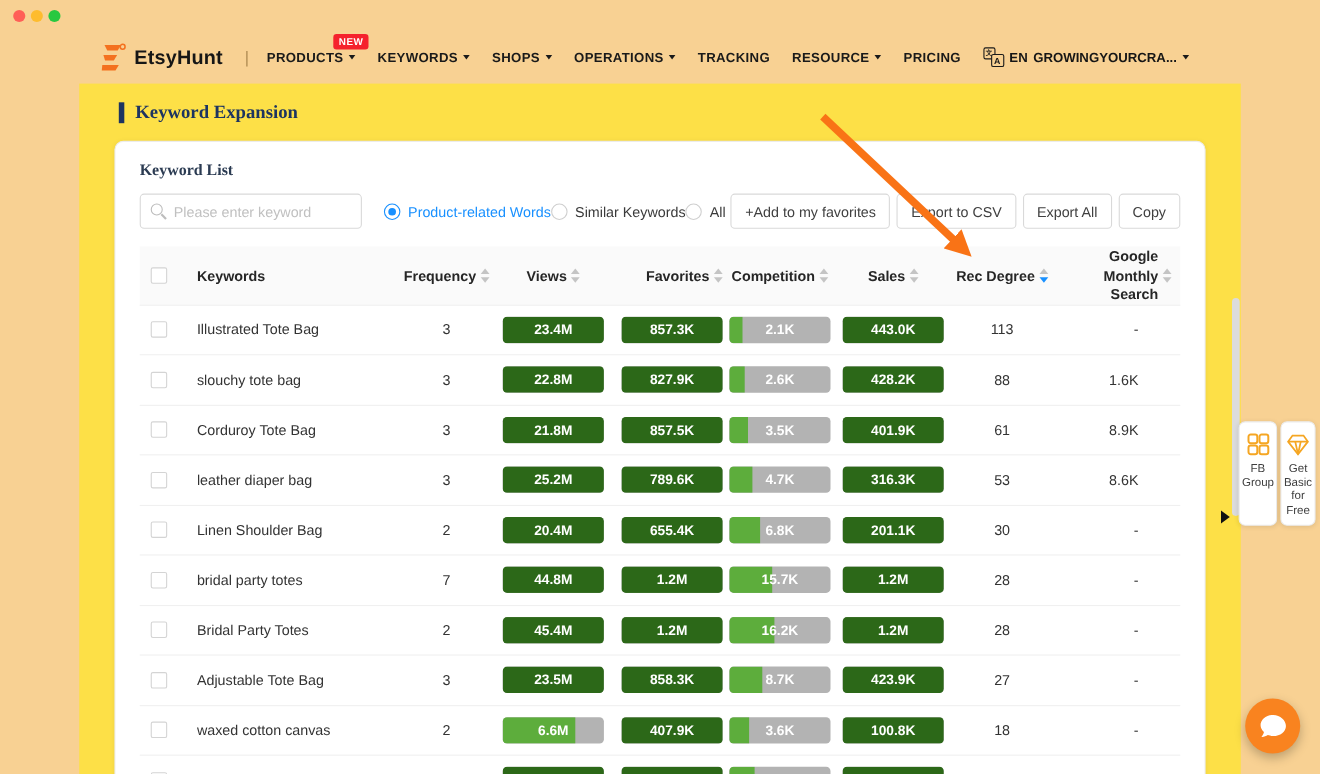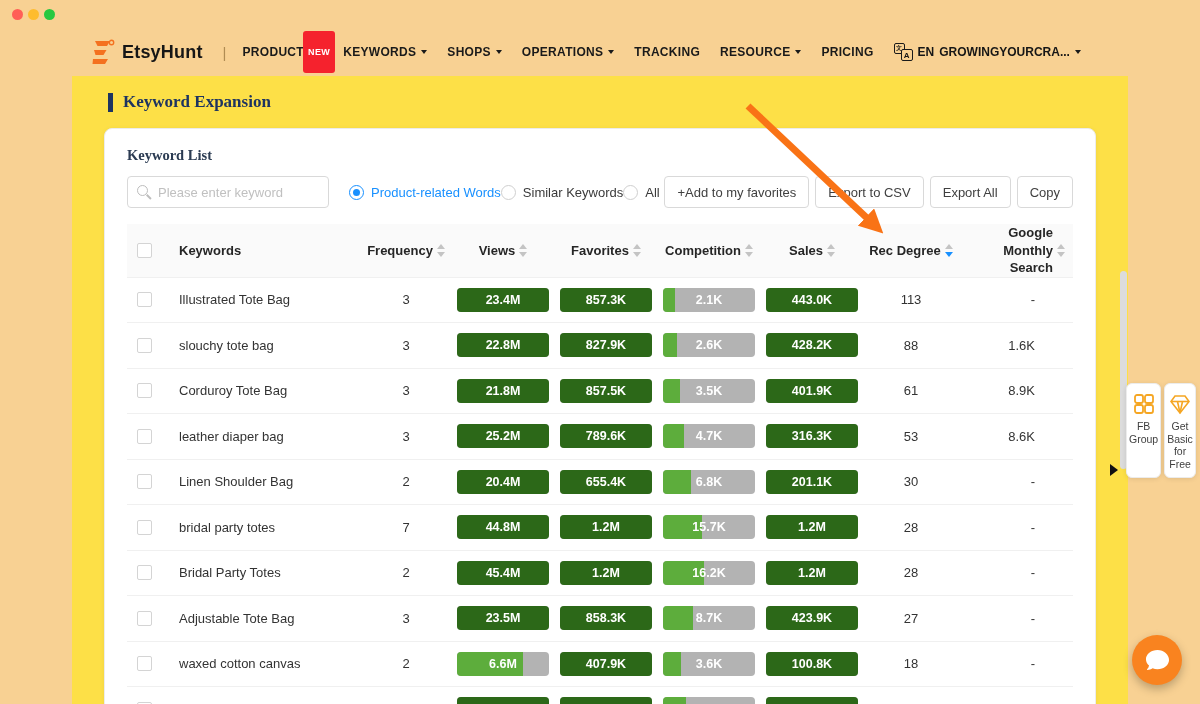--- a/index.html
+++ b/index.html
@@ -17,21 +17,21 @@
     align-items:center; padding:0 26px 0 88px; z-index:20; }
   .logo { display:inline-flex; margin-right:7px; }
   .brand { font-size:18px; font-weight:800; color:#161616; letter-spacing:.2px; cursor:pointer; }
   .nav-sep { color:#b08c53; margin:0 16px 0 20px; font-size:15px; }
   .menu { display:flex; align-items:center; gap:20px; }
   .nav-item { position:relative; display:flex; align-items:center; gap:4px; font-size:12px;
     font-weight:700; color:#1a1a1a; letter-spacing:.3px; cursor:pointer; white-space:nowrap; }
   .dcaret { display:inline-block; width:0; height:0; border-left:3.5px solid transparent;
     border-right:3.5px solid transparent; border-top:4.5px solid #1a1a1a; margin-left:1px; }
   .new-badge { position:absolute; top:-14px; right:-12px; background:#f5222d; color:#fff;
-    font-size:9px; font-weight:700; padding:16px 5px; border-radius:3px; letter-spacing:.4px; }
+    font-size:9px; font-weight:700; padding:2px 5px; border-radius:3px; letter-spacing:.4px; }
   .saver-btn { margin-left:20px; background:#f0b014; color:#fff; border:none; border-radius:16px;
     font-family:inherit; font-size:12px; font-weight:700; letter-spacing:1.1px; padding:8px 18px; cursor:pointer; }
   .nav-right { margin-left:20px; display:flex; align-items:center; gap:5px; font-size:12px;
     font-weight:700; color:#161616; white-space:nowrap; }
   .lang-icon { position:relative; width:19px; height:18px; display:inline-block; cursor:pointer; }
   .lang-icon i { position:absolute; border:1.5px solid #1a1a1a; border-radius:2px; font-style:normal;
     display:flex; align-items:center; justify-content:center; font-weight:700; }
   .lang-icon .b1 { left:0; top:0; width:11px; height:11px; font-size:6px; }
   .lang-icon .b2 { right:0; bottom:0; width:12px; height:12px; font-size:8px; background:#f8d193; }
   .account { display:flex; align-items:center; gap:4px; cursor:pointer; }
@@ -73,21 +73,21 @@
   
   .thead { display:flex; align-items:center; background:#fafafa; border-bottom:1px solid #f0f0f0;
     min-height:48px; font-size:13px; font-weight:700; color:#262626; }
   .hcell { display:flex; align-items:center; justify-content:center; gap:4px; }
   .trow { display:flex; align-items:center; height:45.5px; border-bottom:1px solid #f0f0f0;
     font-size:13px; color:#333; }
   .c-check { width:44px; padding-left:10px; display:flex; justify-content:flex-start; }
   .c-keyword { width:190px; padding-left:8px; justify-content:flex-start; text-align:left; }
   .c-freq { width:90px; justify-content:center; text-align:center; }
   .c-views { width:104px; display:flex; justify-content:center; }
-  .c-fav { width:102px; display:flex; justify-content:center; }
+  .c-fav { width:102px; display:flex; justify-content:flex-end; }
   .c-comp { width:104px; display:flex; justify-content:center; }
   .c-sales { width:102px; display:flex; justify-content:center; }
   .c-rec { width:96px; justify-content:center; text-align:center; }
   .c-google { flex:1; justify-content:flex-end; text-align:right; }
   .thead .c-google { padding-right:8px; }
   .trow .c-google { padding-right:38px; }
   .gtext { max-width:94px; text-align:right; line-height:1.35; }
   .cbx { display:inline-block; width:15px; height:15px; border:1px solid #d4d4d4; border-radius:2px;
     background:#fff; cursor:pointer; }
   .sorter { display:inline-flex; flex-direction:column; gap:2.5px; cursor:pointer; }

